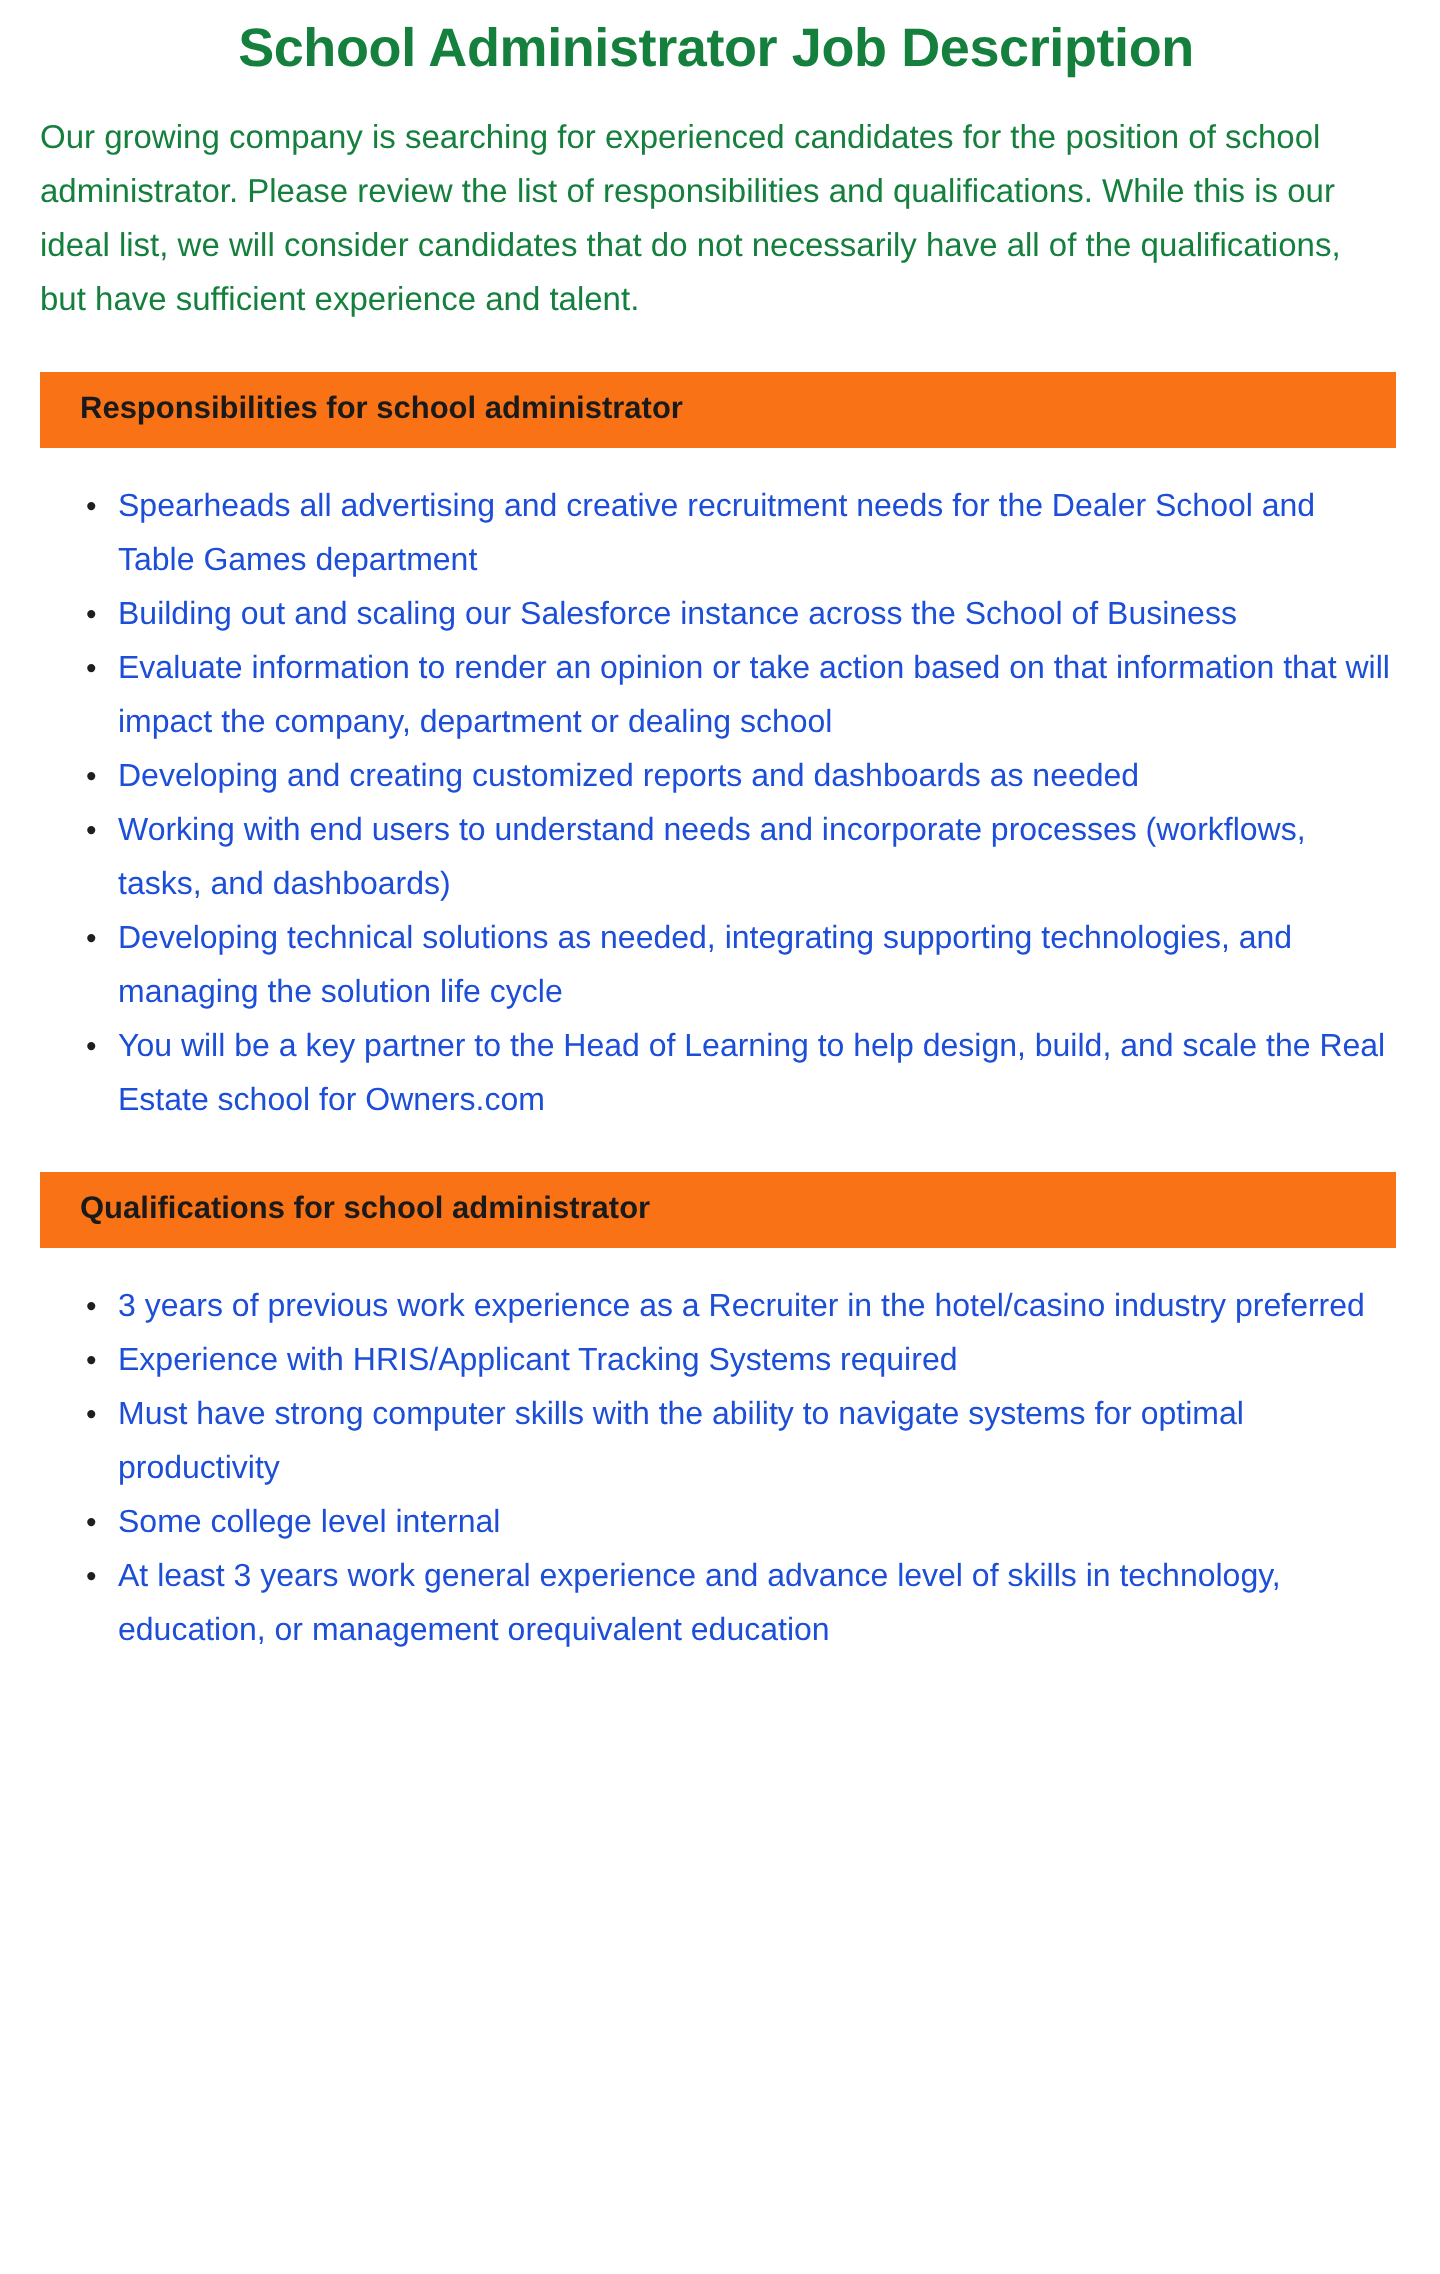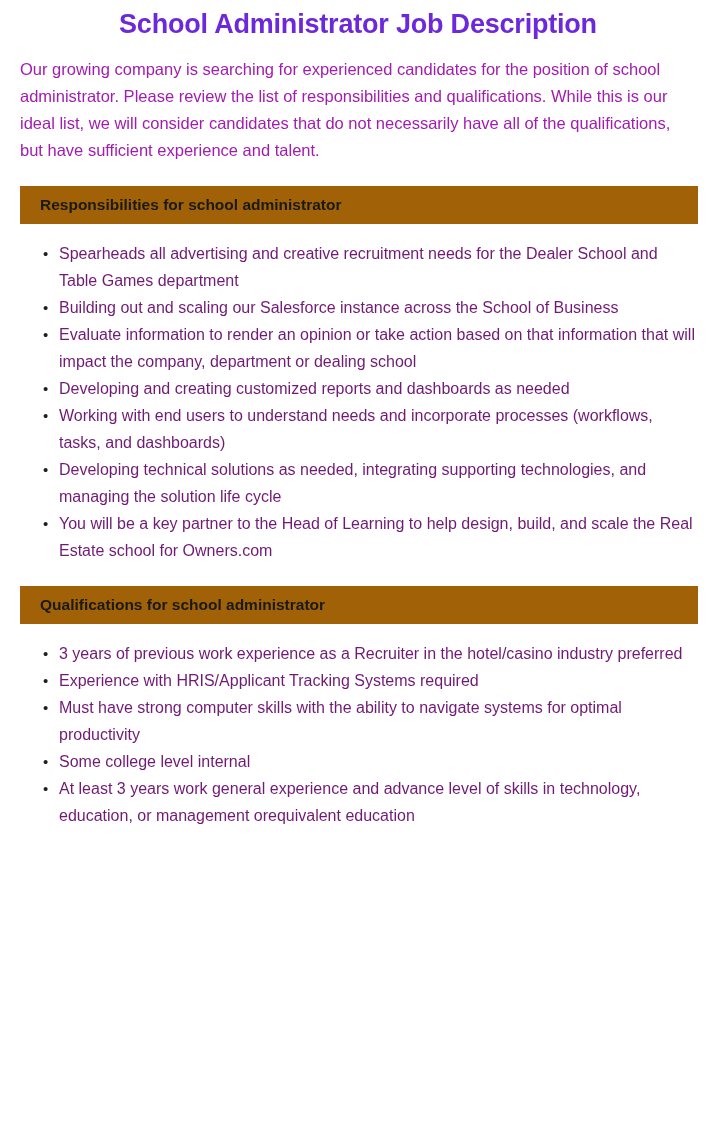--- a/index.html
+++ b/index.html
@@ -20,40 +20,40 @@
     box-sizing: border-box;
     padding: 0;
     position: relative;
   }
 
   .doc-title {
     font-size: 27px;
     font-weight: bold;
     text-align: center;
     letter-spacing: -0.2px;
-    color: #6d28d9;
+    color: #15803d;
     margin: 0;
     padding: 6px 20px 0 16px;
     line-height: 36px;
   }
 
   .intro {
     font-size: 16.5px;
     line-height: 27px;
-    color: #a21caf;
+    color: #15803d;
     margin: 0;
     padding: 14px 28px 0 20px;
   }
 
   .section {
     margin-top: 22px;
   }
 
   .section-header {
-    background: #a16207;
+    background: #f97316;
     margin: 0 22px 0 20px;
     padding: 9px 0 9px 20px;
     box-sizing: border-box;
   }
 
   .section-header-text {
     font-size: 15.5px;
     font-weight: bold;
     color: #1a1a1a;
     line-height: 20px;
@@ -63,21 +63,21 @@
   ul.bullets {
     list-style: none;
     margin: 0;
     padding: 16px 24px 0 43px;
   }
 
   ul.bullets li {
     position: relative;
     font-size: 16px;
     line-height: 27px;
-    color: #701a75;
+    color: #1d4ed8;
     padding-left: 16px;
     margin-bottom: 0;
   }
 
   ul.bullets li::before {
     content: "\2022";
     position: absolute;
     left: 0;
     top: 0;
     font-size: 15px;

